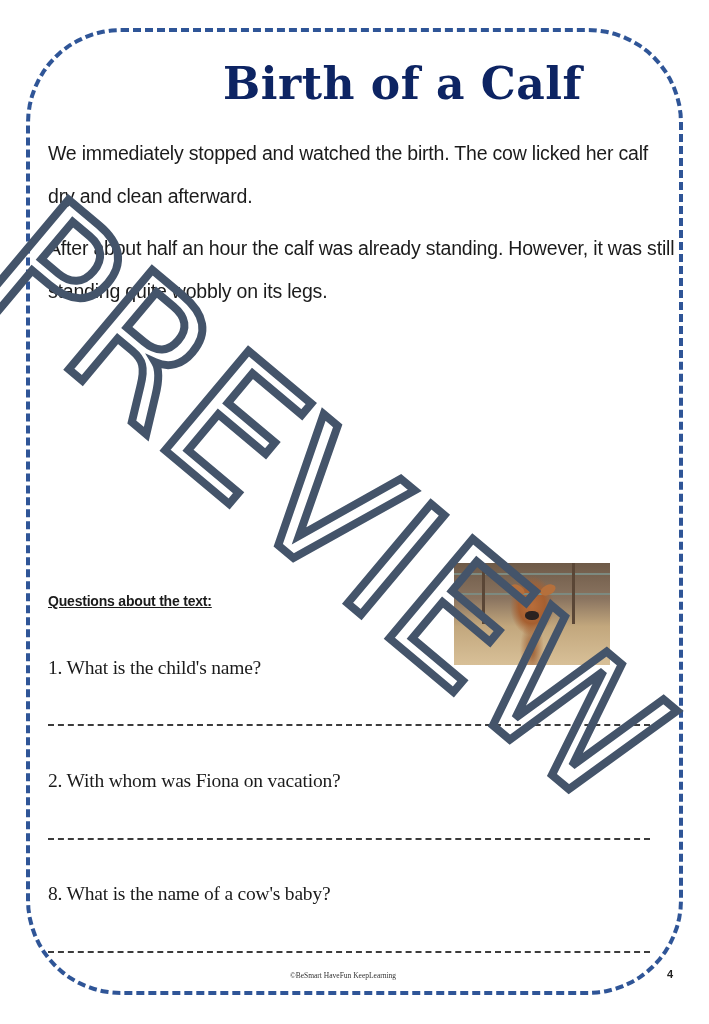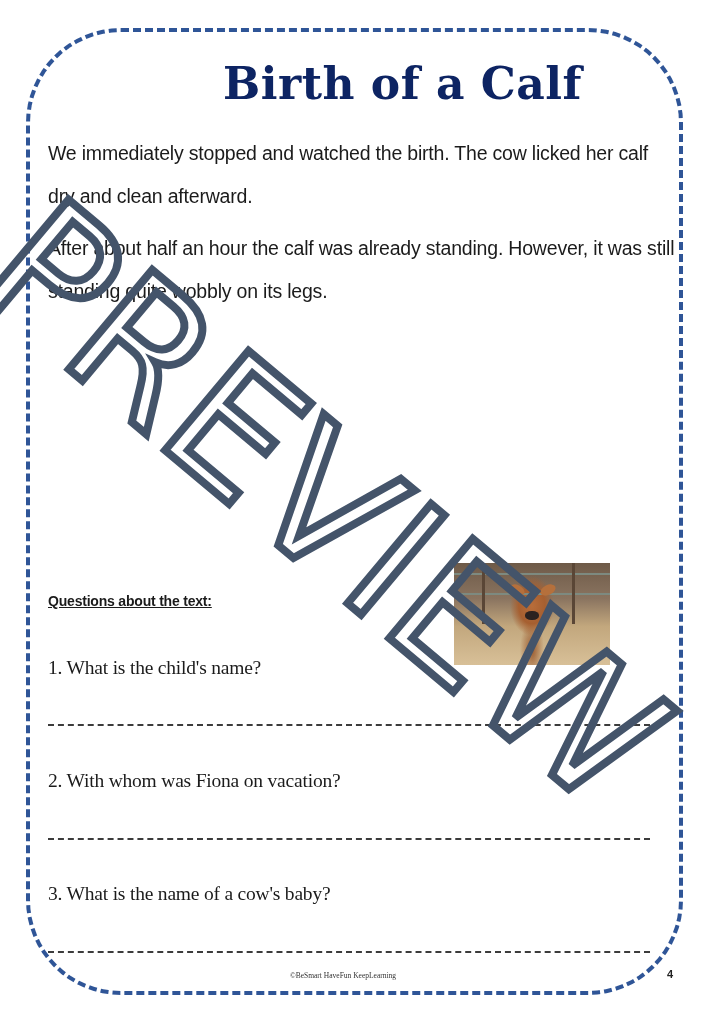--- a/index.html
+++ b/index.html
@@ -84,21 +84,21 @@
 </div>
 
 <p class="q-heading">Questions about the text:</p>
 
 <p class="question" style="top:657px;">1. What is the child's name?</p>
 <div class="answer-line" style="top:724px;"></div>
 
 <p class="question" style="top:770px;">2. With whom was Fiona on vacation?</p>
 <div class="answer-line" style="top:838px;"></div>
 
-<p class="question" style="top:883px;">3. What is the name of a cow's baby?</p>
+<p class="question" style="top:883px;">8. What is the name of a cow's baby?</p>
 <div class="answer-line" style="top:951px;"></div>
 
 <div class="watermark">
   <span>PREVIEW</span>
 </div>
 
 <div class="footer">©BeSmart  HaveFun  KeepLearning</div>
 <div class="page-num">4</div>
 
 </body></html>

